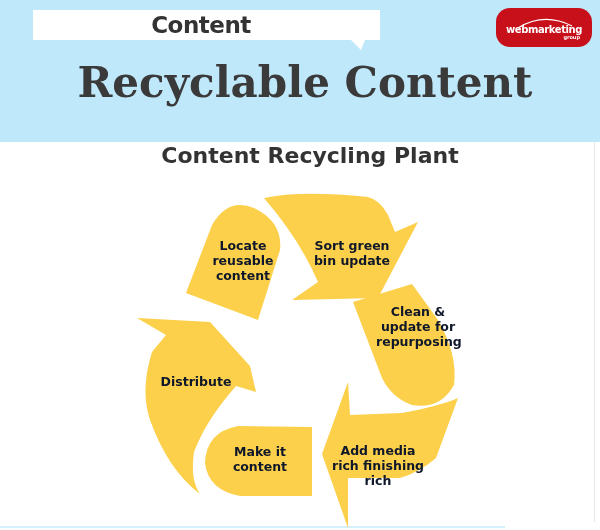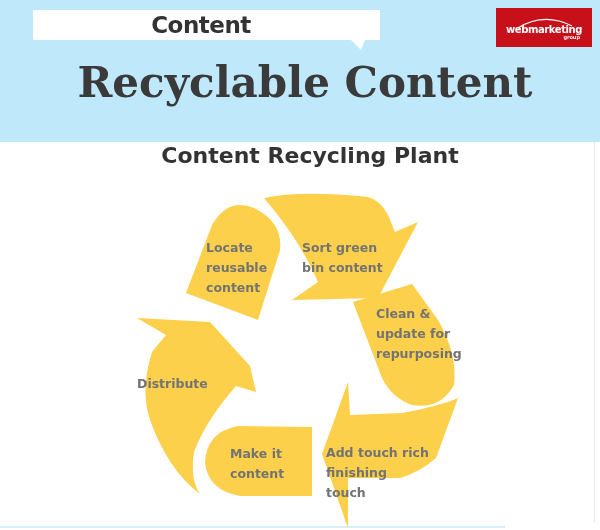--- a/index.html
+++ b/index.html
@@ -26,21 +26,21 @@
     }
     .tag-text {
       font-family: "DejaVu Sans", sans-serif; font-weight: bold;
       font-size: 23px; color: #333333; letter-spacing: -0.5px;
       margin-right: 40px;
       margin-left: 29px;
     }
     .logo {
       position: absolute; left: 496px; top: 8px; width: 96px; height: 39px;
       background: #c8101a;
-      display: flex; flex-direction: column; align-items: center; justify-content: center;
+      display: flex; flex-direction: column; align-items: center; justify-content: center; border-radius: 14px;
     }
     .logo svg { position: absolute; left: 0; top: 0; }
     .logo-word {
       position: relative; top: 2px;
       font-family: "DejaVu Sans", sans-serif; font-weight: bold;
       color: #ffffff; font-size: 10px; letter-spacing: -0.4px;
     }
     .logo-sub {
       position: absolute; right: 12px; top: 26px;
       font-family: "DejaVu Sans", sans-serif; font-weight: bold;
@@ -59,23 +59,23 @@
     .right-border {
       position: absolute; left: 594px; top: 142px; width: 1px; height: 380px;
       background: #e8e8e8;
     }
     .bottom-line {
       position: absolute; left: 0; top: 526px; width: 505px; height: 2px;
       background: #d6f0fb;
     }
     .diagram { position: absolute; left: 0; top: 0; }
     .step-label {
-      position: absolute; 
+      position: absolute; text-align: center;
       font-family: "DejaVu Sans", sans-serif; font-weight: bold;
-      font-size: 12.5px; line-height: 20px; color: #737373;
+      font-size: 12.5px; line-height: 15px; color: #0f172a;
     }
   </style>
 </head>
 <body>
 
 <div class="header-band"></div>
 
 <div class="tag-bubble">
   <span class="tag-text">Content</span>
 </div>
@@ -106,17 +106,17 @@
 
     <path d="M348 382 L350 415 L402 413 Q440 406 458 398 L436 458 Q420 472 400 478 L348 478 L348 528 L322 454 Z"></path>
 
     <path d="M312 427 L312 496 L240 496 Q208 490 205 463 Q206 432 238 426 Z"></path>
 
     <path d="M137 318 L210 322 L250 366 L256 392 L236 386 Q206 420 194 452 Q190 480 200 494 Q168 470 150 420 Q140 390 152 352 L166 335 Z"></path>
   </g>
 </svg>
 
 <div class="step-label" style="left:206px; top:238px; width:74px;">Locate reusable content</div>
-<div class="step-label" style="left:302px; top:238px; width:100px;">Sort green bin content</div>
+<div class="step-label" style="left:302px; top:238px; width:100px;">Sort green bin update</div>
 <div class="step-label" style="left:376px; top:304px; width:84px;">Clean &amp; update for repurposing</div>
-<div class="step-label" style="left:326px; top:443px; width:104px;">Add touch rich finishing touch</div>
+<div class="step-label" style="left:326px; top:443px; width:104px;">Add media rich finishing rich</div>
 <div class="step-label" style="left:230px; top:444px; width:60px;">Make it content</div>
-<div class="step-label" style="left:137px; top:374px; width:72px;">Distribute</div>
+<div class="step-label" style="left:160px; top:374px; width:72px;">Distribute</div>
 
 </body></html>

